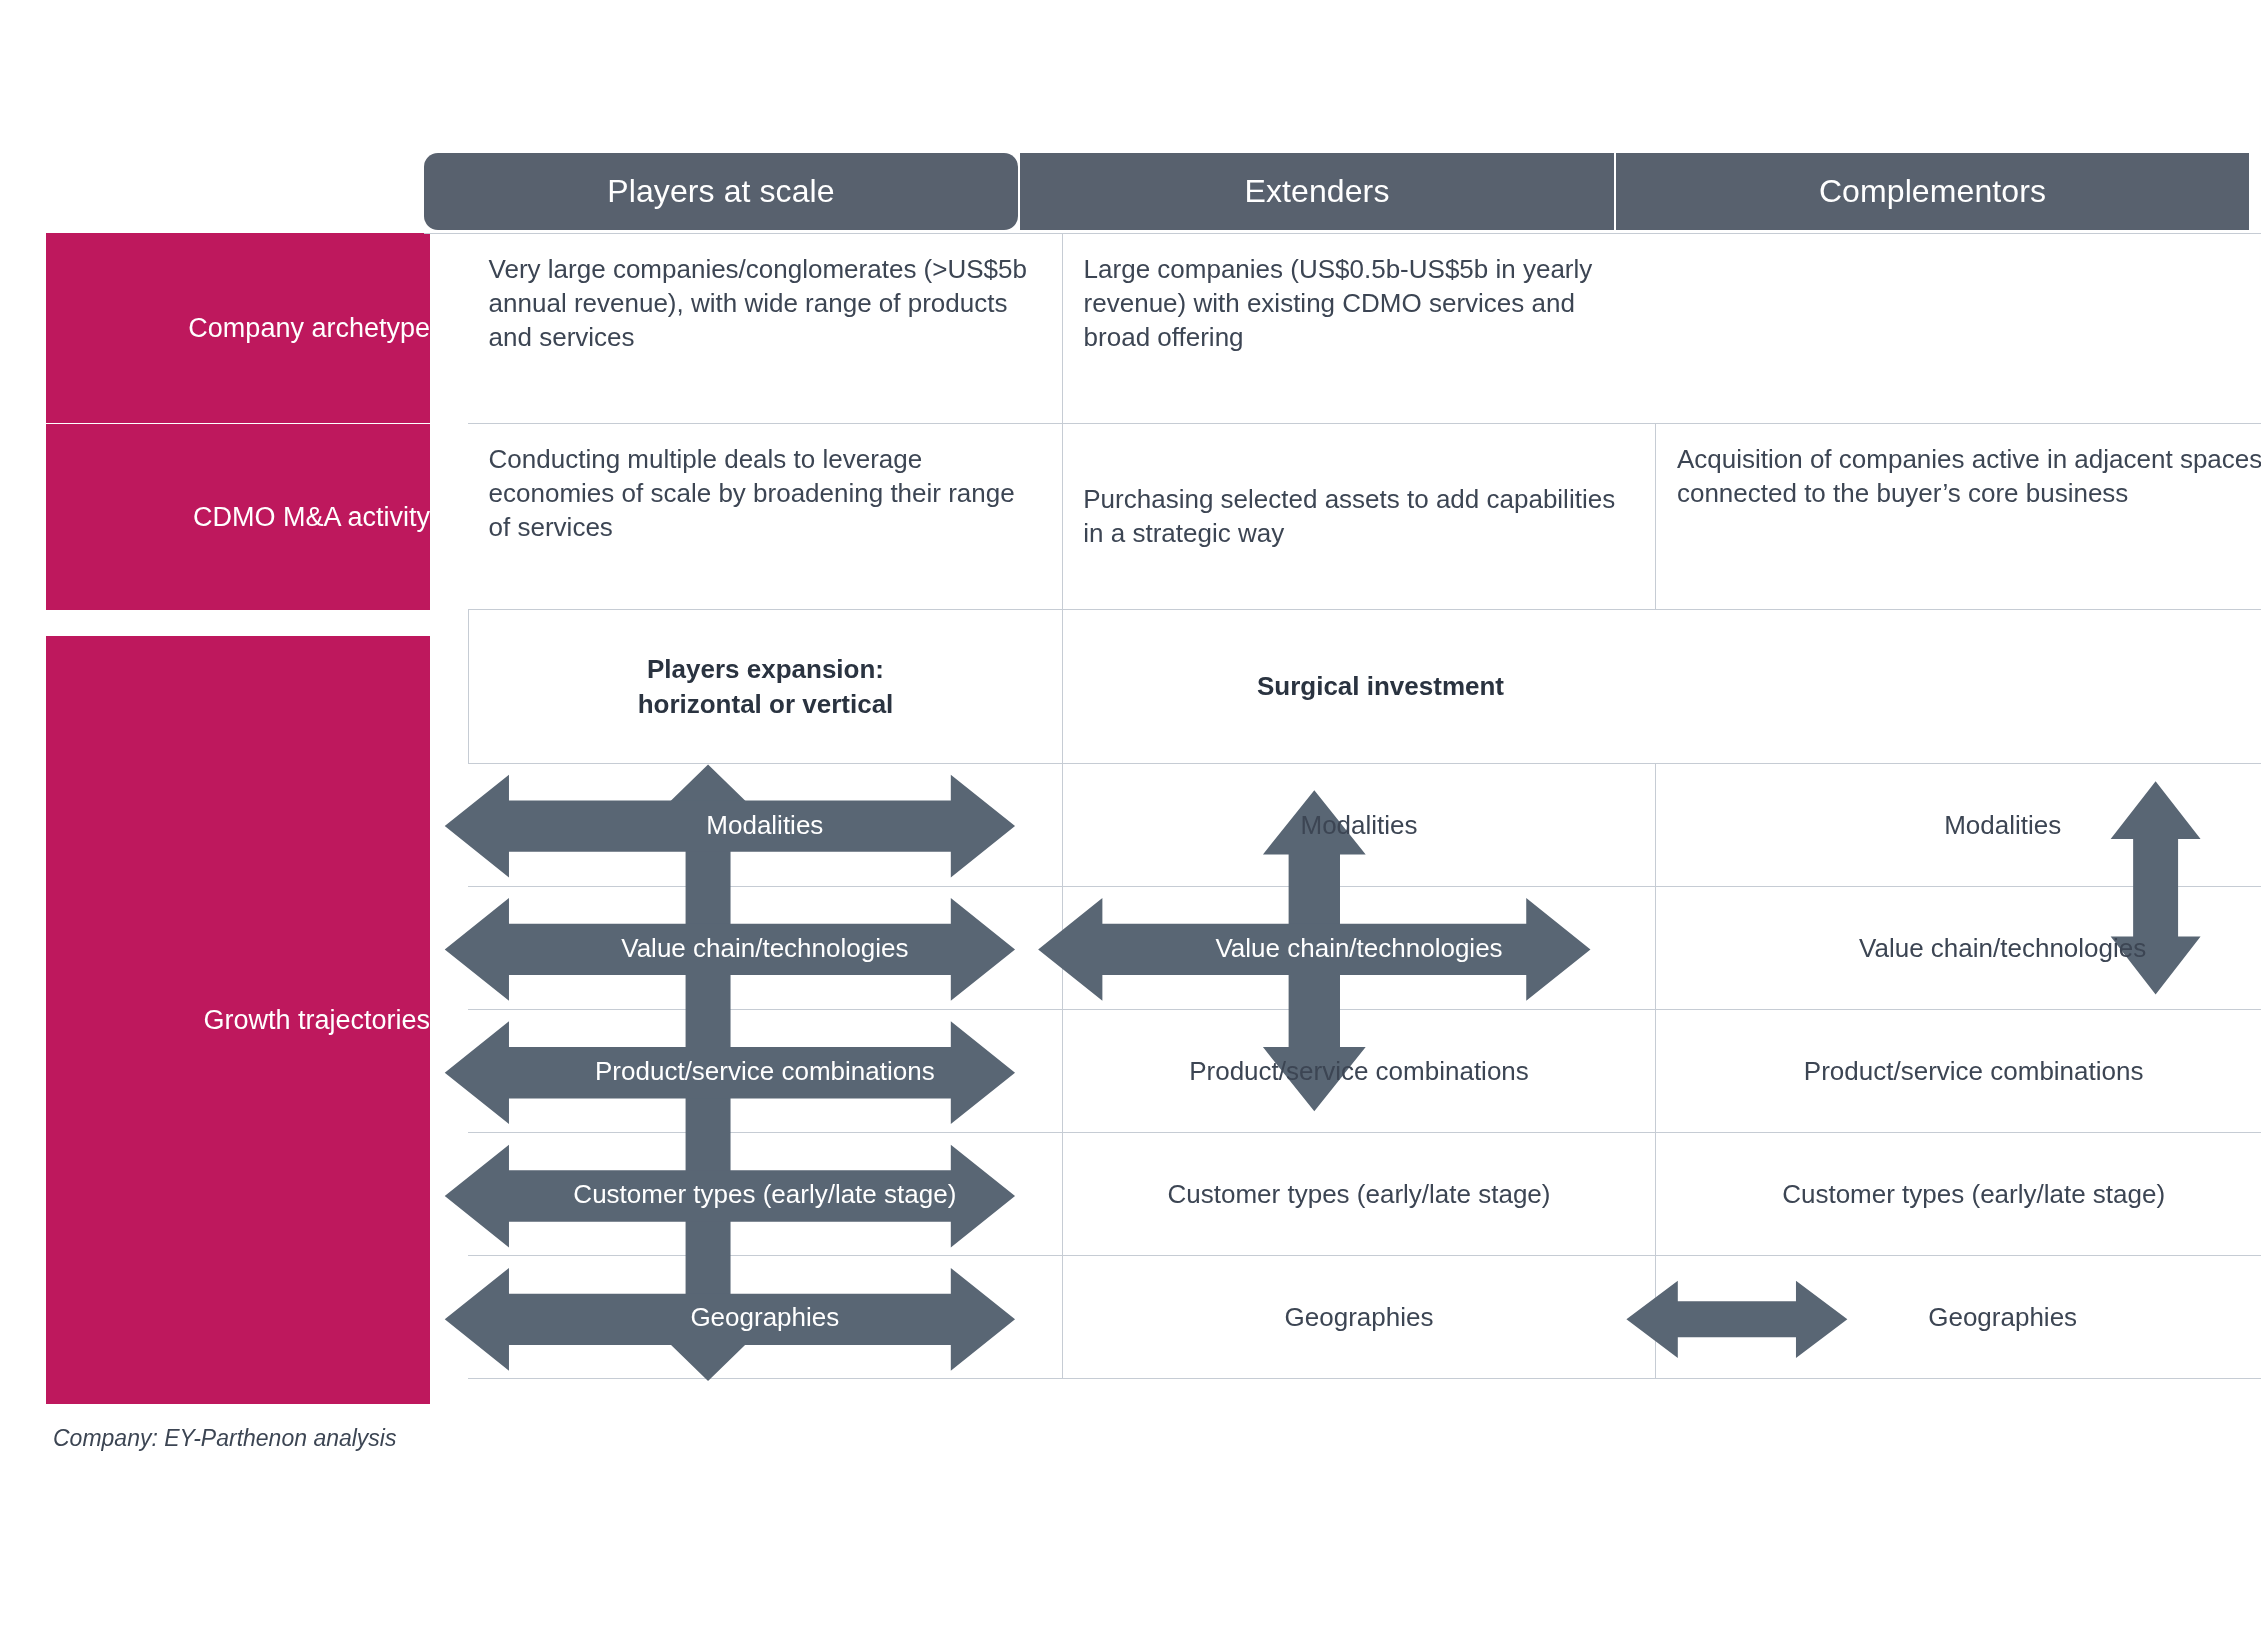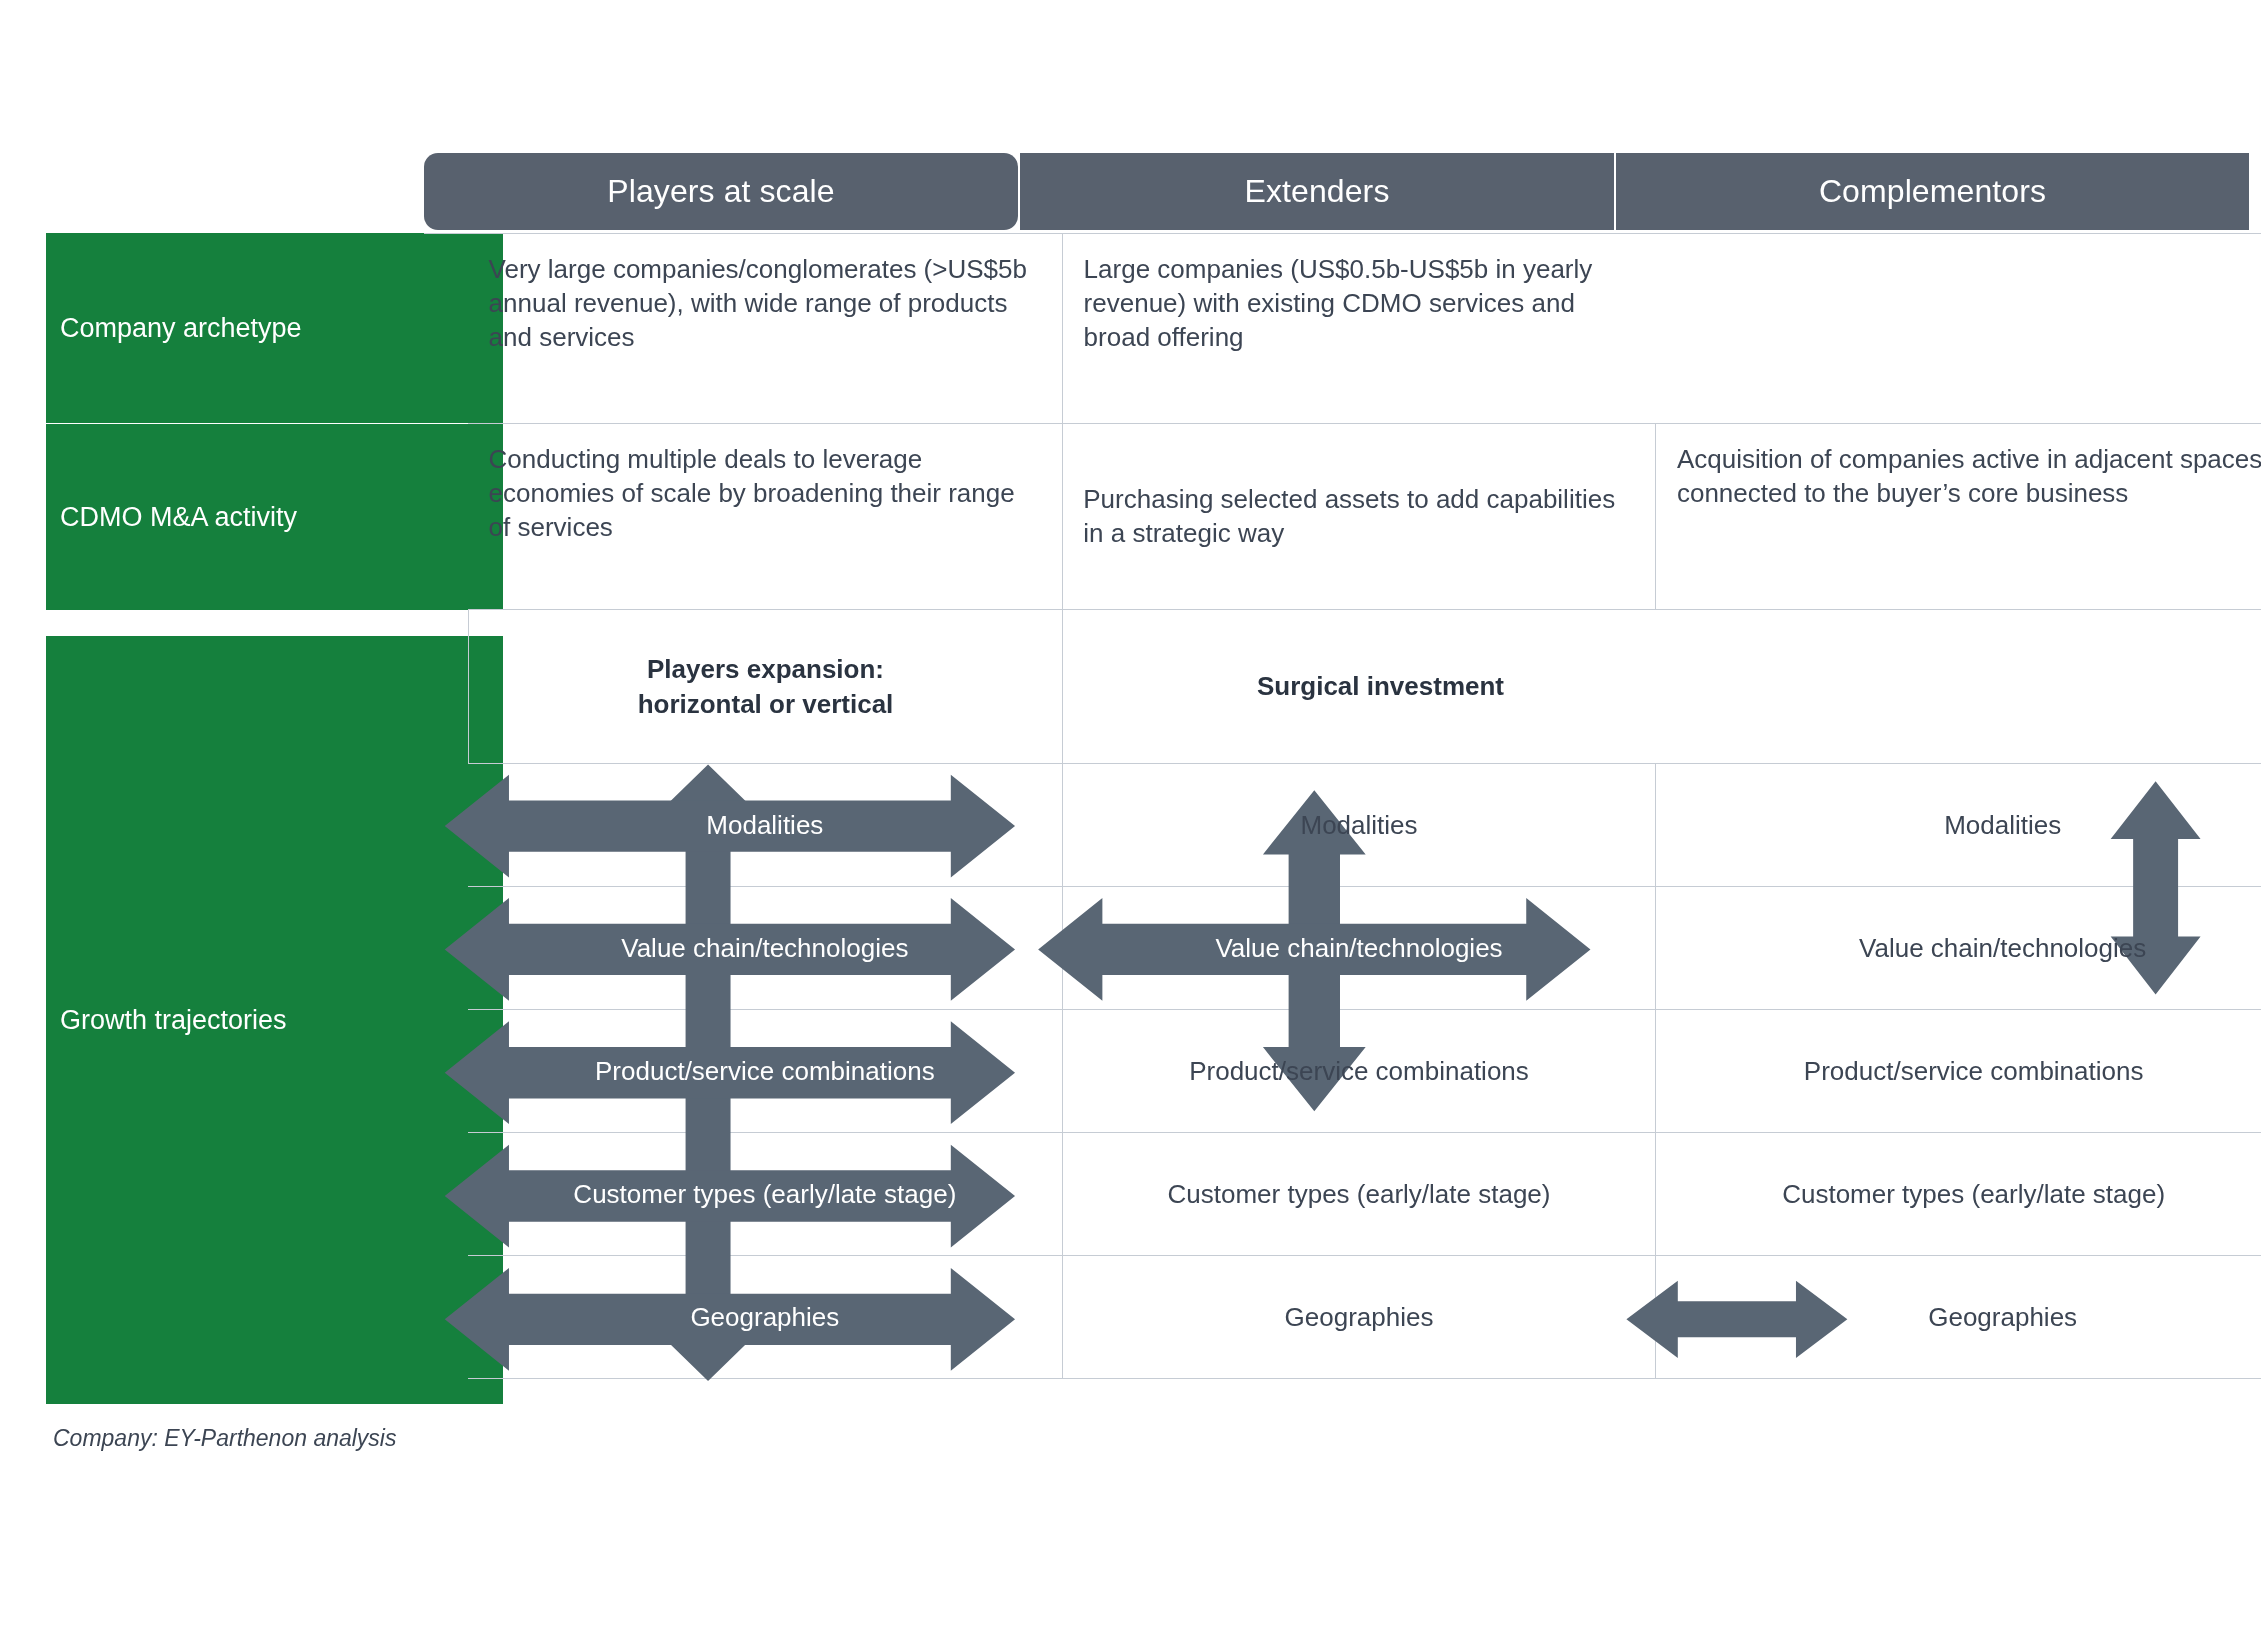--- a/index.html
+++ b/index.html
@@ -43,28 +43,29 @@
     letter-spacing: 0.1px;
   }
   .header-cell.c1 { width: 594px; border-radius: 14px; }
   .header-cell.c2 { width: 594px; border-left: 2.6px solid #ffffff; }
   .header-cell.c3 { width: 633px; border-left: 2.6px solid #ffffff; }
 
   
   .side-label {
     position: absolute;
     left: 46px;
-    width: 457px;
-    background: #15803d;
+    width: 384px;
+    background: #be185d;
     color: #ffffff;
     font-size: 27px;
     display: flex;
     align-items: center;
     padding-left: 14px;
     box-sizing: border-box;
+    justify-content: flex-end;
   }
   .side-archetype   { top: 233px; height: 190px; }
   .side-ma          { top: 424px; height: 186px; }
   .side-growth      { top: 636px; height: 768px; }
 
   
   .body-grid {
     position: absolute;
     left: 424px;
     top: 233px;

